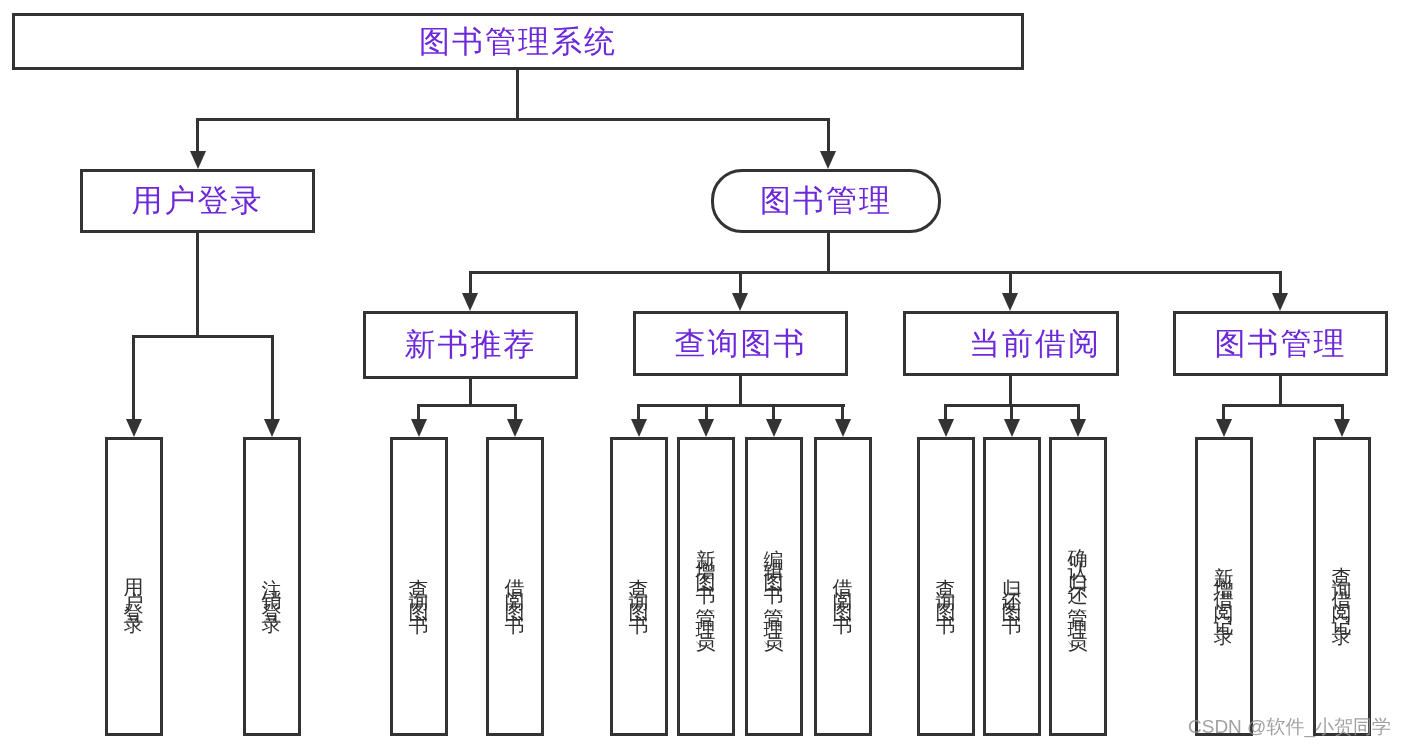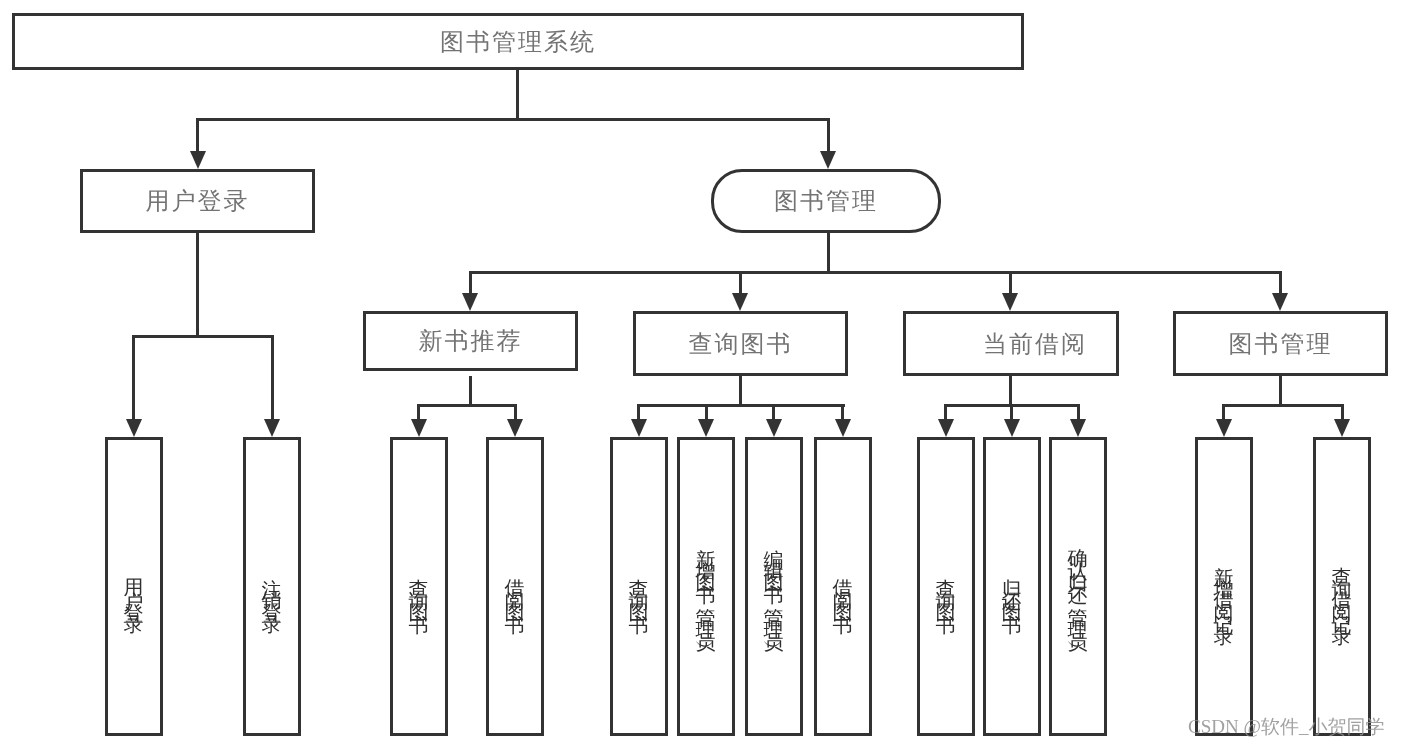--- a/index.html
+++ b/index.html
@@ -15,23 +15,23 @@
   .box {
     position: absolute;
     box-sizing: border-box;
     background: #ffffff;
     border: 3px solid #333333;
     display: flex;
     align-items: center;
     justify-content: center;
   }
   .hlabel {
-    font-size: 24px;
+    font-size: 31px;
     letter-spacing: 2px;
-    color: #737373;
+    color: #6d28d9;
     white-space: nowrap;
   }
   .vlabel {
     writing-mode: vertical-rl;
     text-orientation: mixed;
     font-size: 20px;
     letter-spacing: 12px;
     line-height: 1;
     color: #2f2f2f;
   }
@@ -43,40 +43,39 @@
     border-right: 8px solid transparent;
     border-top: 18px solid #333333;
   }
   .watermark {
     position: absolute;
     left: 1188px;
     top: 714px;
     font-size: 19px;
     color: rgba(145, 145, 145, 0.85);
     white-space: nowrap;
-    font-family: Liberation Serif, serif;
   }
 </style>
 </head>
 <body>
 
 <div class="canvas">
 
   <div class="box" style="left:12px; top:13px; width:1012px; height:57px;">
     <span class="hlabel">图书管理系统</span>
   </div>
 
   <div class="box" style="left:80px; top:169px; width:235px; height:64px;">
     <span class="hlabel">用户登录</span>
   </div>
   <div class="box" style="left:711px; top:169px; width:230px; height:64px;border-radius:31px;">
     <span class="hlabel">图书管理</span>
   </div>
 
-  <div class="box" style="left:363px; top:311px; width:215px; height:60px;">
+  <div class="box" style="left:363px; top:311px; width:215px; height:68px;">
     <span class="hlabel">新书推荐</span>
   </div>
   <div class="box" style="left:633px; top:311px; width:215px; height:65px;">
     <span class="hlabel">查询图书</span>
   </div>
   <div class="box" style="left:903px; top:311px; width:216px; height:65px;padding-left:48px;">
     <span class="hlabel">当前借阅</span>
   </div>
   <div class="box" style="left:1173px; top:311px; width:215px; height:65px;">
     <span class="hlabel">图书管理</span>

